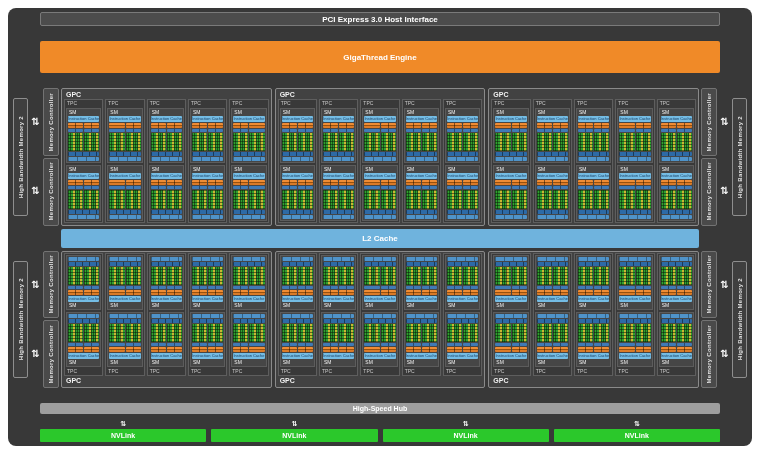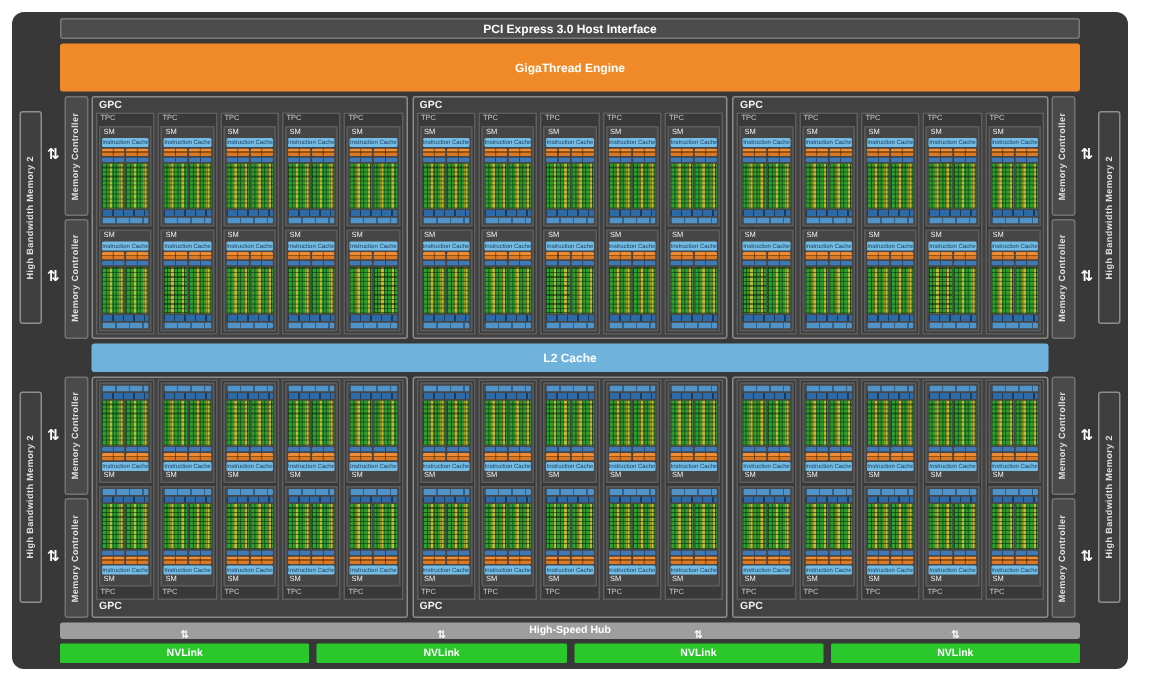--- a/index.html
+++ b/index.html
@@ -1,18 +1,18 @@
 <!DOCTYPE html>
 <html style="--c-orange: #F08A28; --c-l2: #6FB3DD; --c-icache: #74BCE4; --c-core: #2FA02F; --c-fp64: #C9B832; --c-register: #3F7AB6; --c-tex: #2D6AA6; --c-shared: #4F93C9; --c-nvlink: #2BC82B; --c-hub: #9E9E9E;"><head>
 <meta charset="utf-8">
 <style>
   html,body{margin:0;padding:0;background:#ffffff;font-family:"Liberation Sans","DejaVu Sans",sans-serif;}
   .page{width:770px;height:456px;position:relative;overflow:hidden;}
   .panel{position:absolute;left:8px;top:8px;width:744px;height:438px;background:#383838;border-radius:8px;
-         display:flex;flex-direction:column;gap:3px;padding:4px 5px;box-sizing:border-box;}
+         display:flex;flex-direction:column;gap:15px;padding:4px 5px;box-sizing:border-box;}
   .bar{display:flex;align-items:center;justify-content:center;color:#fff;font-weight:bold;flex:none;box-sizing:border-box;}
   .pci{height:14px;background:#4c4c4c;border:1px solid #7a7a7a;font-size:8px;margin:0 27px;border-radius:2px;}
   .giga{height:32px;background:var(--c-orange,#F08A28);font-size:8px;margin:0 27px;border-radius:2px;}
   .mid{flex:1;display:flex;gap:2px;min-height:0;}
   .memcol{width:46px;flex:none;display:flex;flex-direction:column;gap:3px;}
   .memgroup{flex:1;display:flex;gap:3px;min-height:0;}
   .memcol.right .memgroup{flex-direction:row-reverse;}
   .memspacer{height:19px;flex:none;}
   .hbm{width:15px;flex:none;margin:10px 0;background:#3f3f3f;border:1px solid #8e8e8e;border-radius:2px;
        display:flex;align-items:center;justify-content:center;box-sizing:border-box;}

